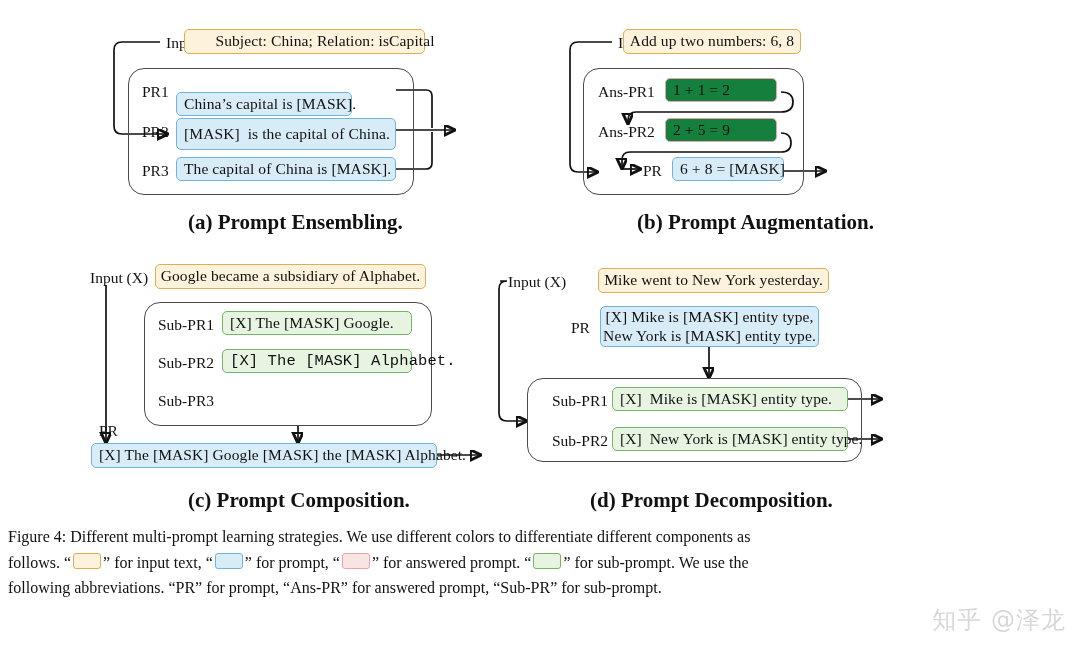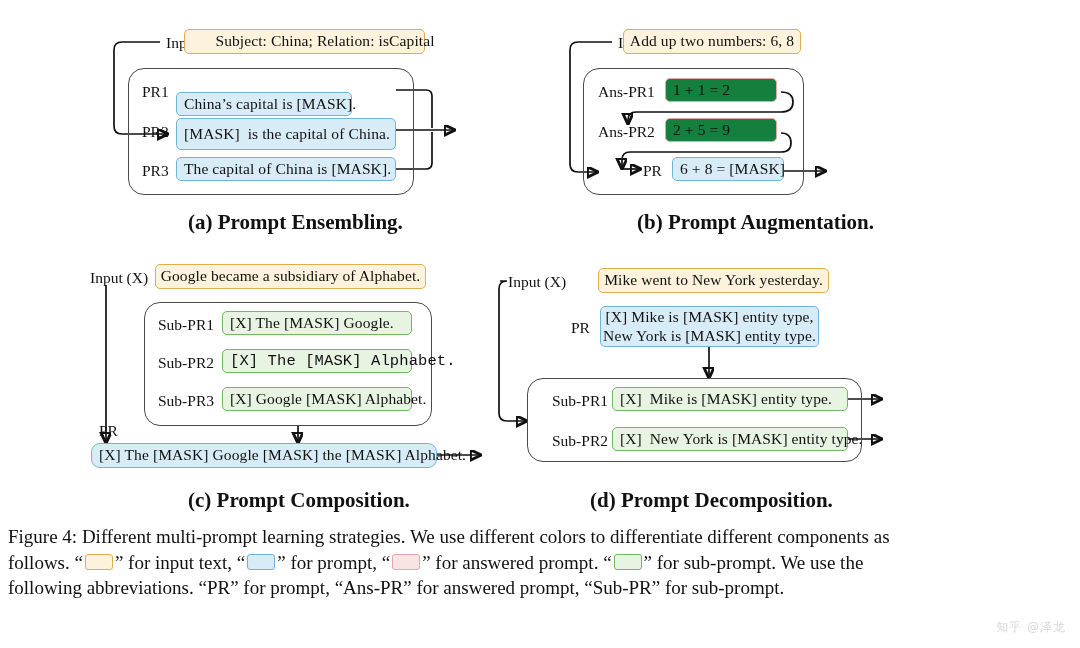--- a/index.html
+++ b/index.html
@@ -55,21 +55,21 @@
     white-space: pre;
     color: #111;
     font-weight: bold;
   }
 
   
   .caption {
     position: absolute;
     left: 8px; top: 524px;
     width: 1000px;
-    font-size: 19px;
+    font-size: 16px;
     line-height: 25.5px;
     color: #111;
     text-align: left;
   }
   .caption .ln { white-space: pre-wrap; }
   .swatch {
     display: inline-block;
     width: 26px; height: 14px;
     border-radius: 3px;
     border: 1px solid #999;
@@ -77,21 +77,21 @@
     margin: 0 2px;
   }
   .swatch.s-input  { background: #fdf2db; border-color: #dfae52; }
   .swatch.s-prompt { background: #d8ecf8; border-color: #6fb5d8; }
   .swatch.s-answer { background: #f9e4e4; border-color: #e7a6a6; }
   .swatch.s-sub    { background: #e6f4e1; border-color: #74b566; }
 
   .watermark {
     position: absolute;
     right: 14px; bottom: 12px;
-    font-size: 12px;
+    font-size: 24px;
     color: #d8d8d8;
     letter-spacing: 1px;
     font-family: "DejaVu Sans", sans-serif;
     white-space: pre;
   }
   svg.wires { position: absolute; left: 0; top: 0; width: 1080px; height: 648px; pointer-events: none; }
   svg.wires path, svg.wires line { fill: none; stroke: #111; stroke-width: 1.7; }
 </style>
 </head>
 <body>
@@ -171,24 +171,23 @@
 
   <div class="grp" style="left:144px; top:302px; width:288px; height:124px;"></div>
 
   <div class="lbl" style="left:158px; top:317px;">Sub-PR1</div>
   <div class="box sub" style="left:222px; top:311px; width:190px; height:24px; justify-content:flex-start;">[X] The [MASK] Google.</div>
 
   <div class="lbl" style="left:158px; top:355px;">Sub-PR2</div>
   <div class="box sub" style="left:222px; top:349px; width:190px; height:24px; justify-content:flex-start;font-family:Liberation Mono, monospace;">[X] The [MASK] Alphabet.</div>
 
   <div class="lbl" style="left:158px; top:393px;">Sub-PR3</div>
-  <div class="box sub" style="left:222px; top:387px; width:190px; height:24px; justify-content:flex-start;">[X] Google [MASK] Alphabet.</div>
 
   <div class="lbl" style="left:99px; top:423px;">PR</div>
-  <div class="box prompt" style="left:91px; top:443px; width:346px; height:25px; justify-content:flex-start;border-radius:9px;">[X] The [MASK] Google [MASK] the [MASK] Alphabet.</div>
+  <div class="box prompt" style="left:91px; top:443px; width:346px; height:25px; justify-content:flex-start;">[X] The [MASK] Google [MASK] the [MASK] Alphabet.</div>
 
   <div class="subcap" style="left:188px; top:488px;">(c) Prompt Composition.</div>
 
   <div class="lbl" style="left:508px; top:274px;">Input (X)</div>
   <div class="box prompt" style="left:600px; top:306px; width:219px; height:41px; flex-direction:column; justify-content:center; align-items:center; line-height:1.22;">
     <span>[X] Mike is [MASK] entity type,</span>
     <span>New York is [MASK] entity type.</span>
   </div>
 
   <div class="box input" style="left:598px; top:268px; width:231px; height:25px;">Mike went to New York yesterday.</div>

